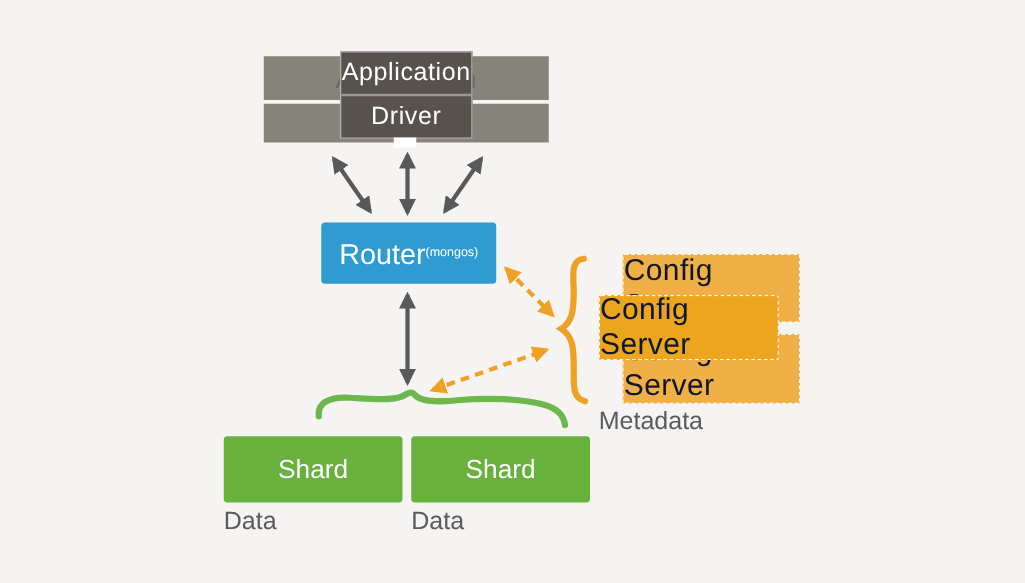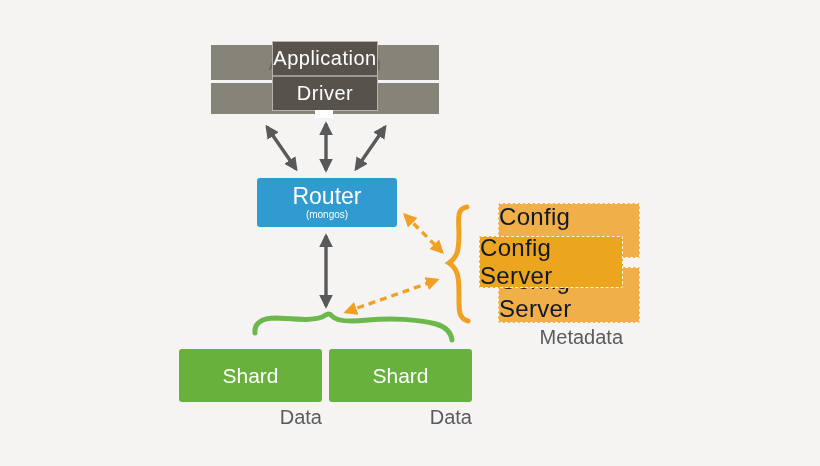--- a/index.html
+++ b/index.html
@@ -15,21 +15,21 @@
   .front-box{position:absolute;left:272px;top:41px;width:106px;height:70px;
     background:#57534c;border:1px solid #b5b3ae;box-sizing:border-box;
     display:flex;flex-direction:column;}
   .front-row{flex:1;display:flex;align-items:center;justify-content:center;
     color:#ffffff;font-size:20px;letter-spacing:.5px;}
   .front-divider{height:2px;background:#9b9892;}
   .notch{position:absolute;left:315px;top:110px;width:18px;height:8px;background:#ffffff;}
 
   
   .router{position:absolute;left:257px;top:178px;width:140px;height:49px;
-    background:#2f9bd0;border-radius:3px;display:flex;flex-direction:column;
+    background:#2f9bd0;border-radius:3px;display:flex;
     align-items:center;justify-content:center;color:#fff;}
   .router-title{font-size:23px;line-height:24px;}
   .router-sub{font-size:10px;line-height:14px;}
 
   
   .cfg{position:absolute;box-sizing:border-box;display:flex;align-items:center;
     justify-content:flex-end;color:#0f172a;font-size:24px;letter-spacing:.3px;
     border:1px dashed rgba(255,255,255,.9);border-radius:2px;}
   .cfg-back{left:498px;width:142px;background:#f0af47;}
   .cfg-top{top:203px;height:55px;}
@@ -37,21 +37,21 @@
   .cfg-front{left:479px;top:236px;width:144px;height:52px;background:#eca51e;}
 
   
   .shard{position:absolute;top:349px;width:143px;height:53px;background:#68b13c;
     border-radius:3px;display:flex;align-items:center;justify-content:center;
     color:#fff;font-size:21px;}
   .shard-left{left:179px;}
   .shard-right{left:329px;}
 
   
-  .caption{position:absolute;color:#5b5b5d;font-size:20px;text-align:right;}
+  .caption{position:absolute;color:#5b5b5d;font-size:20px;text-align:left;}
   .data-left{left:179px;top:406px;width:143px;}
   .data-right{left:329px;top:406px;width:143px;}
   .metadata{left:479px;top:326px;width:144px;}
 
   
   .overlay{position:absolute;left:0;top:0;width:820px;height:466px;pointer-events:none;}
 </style>
 </head>
 <body>
 

